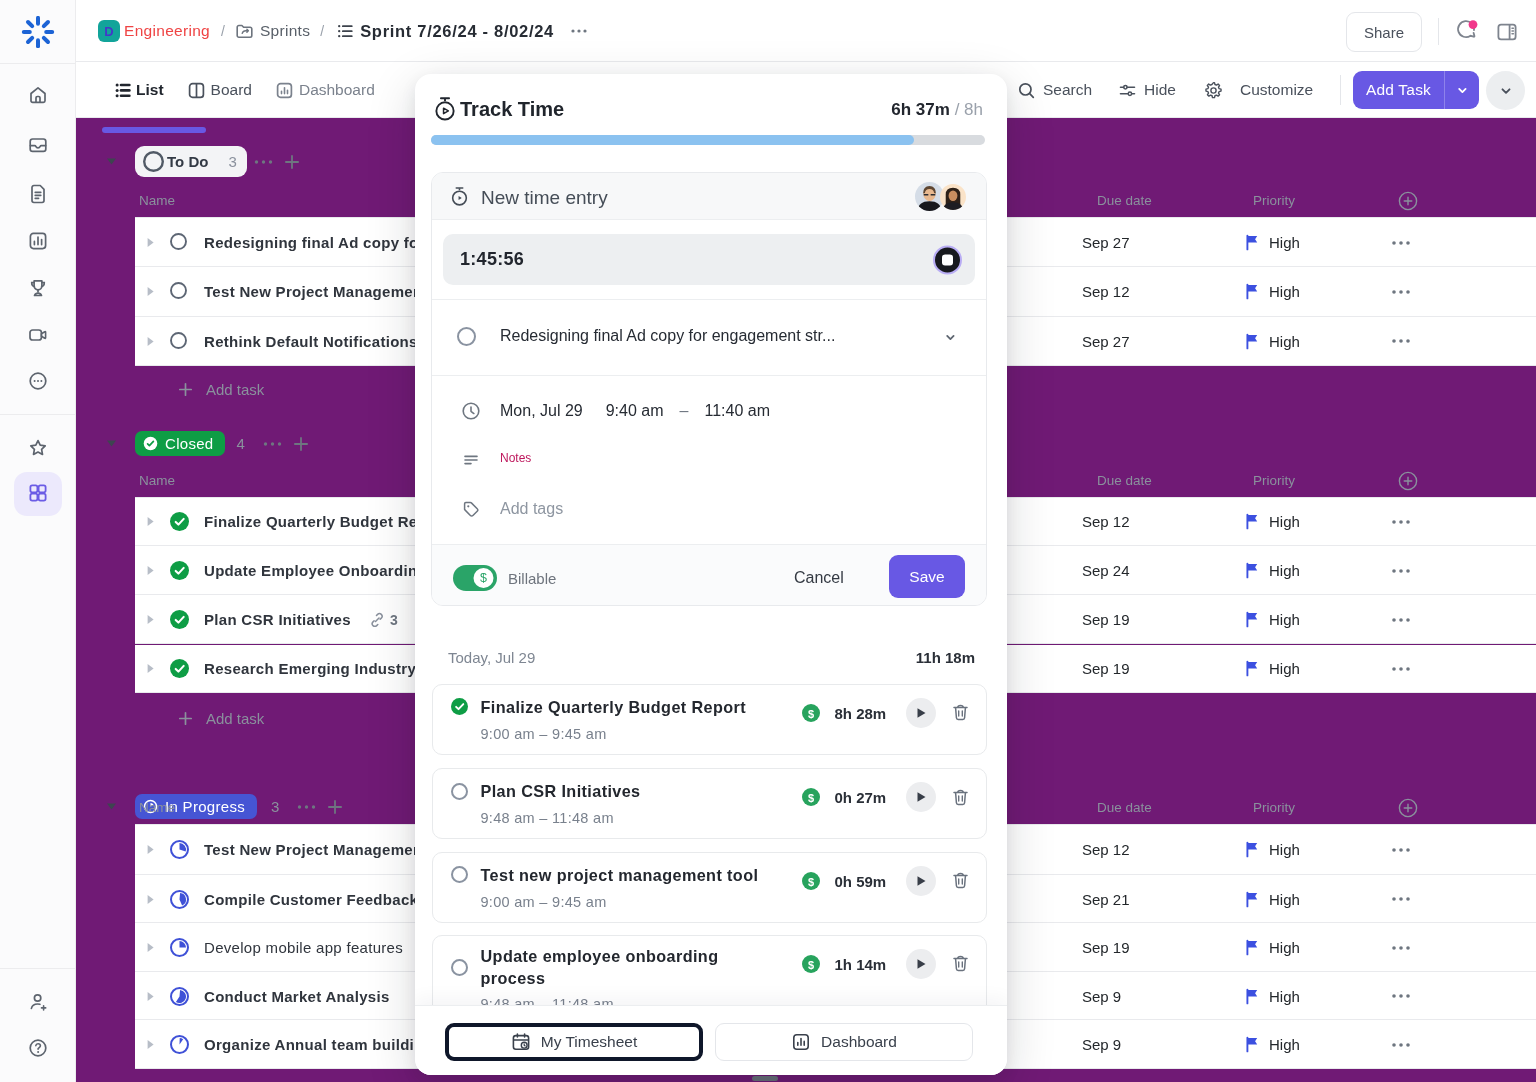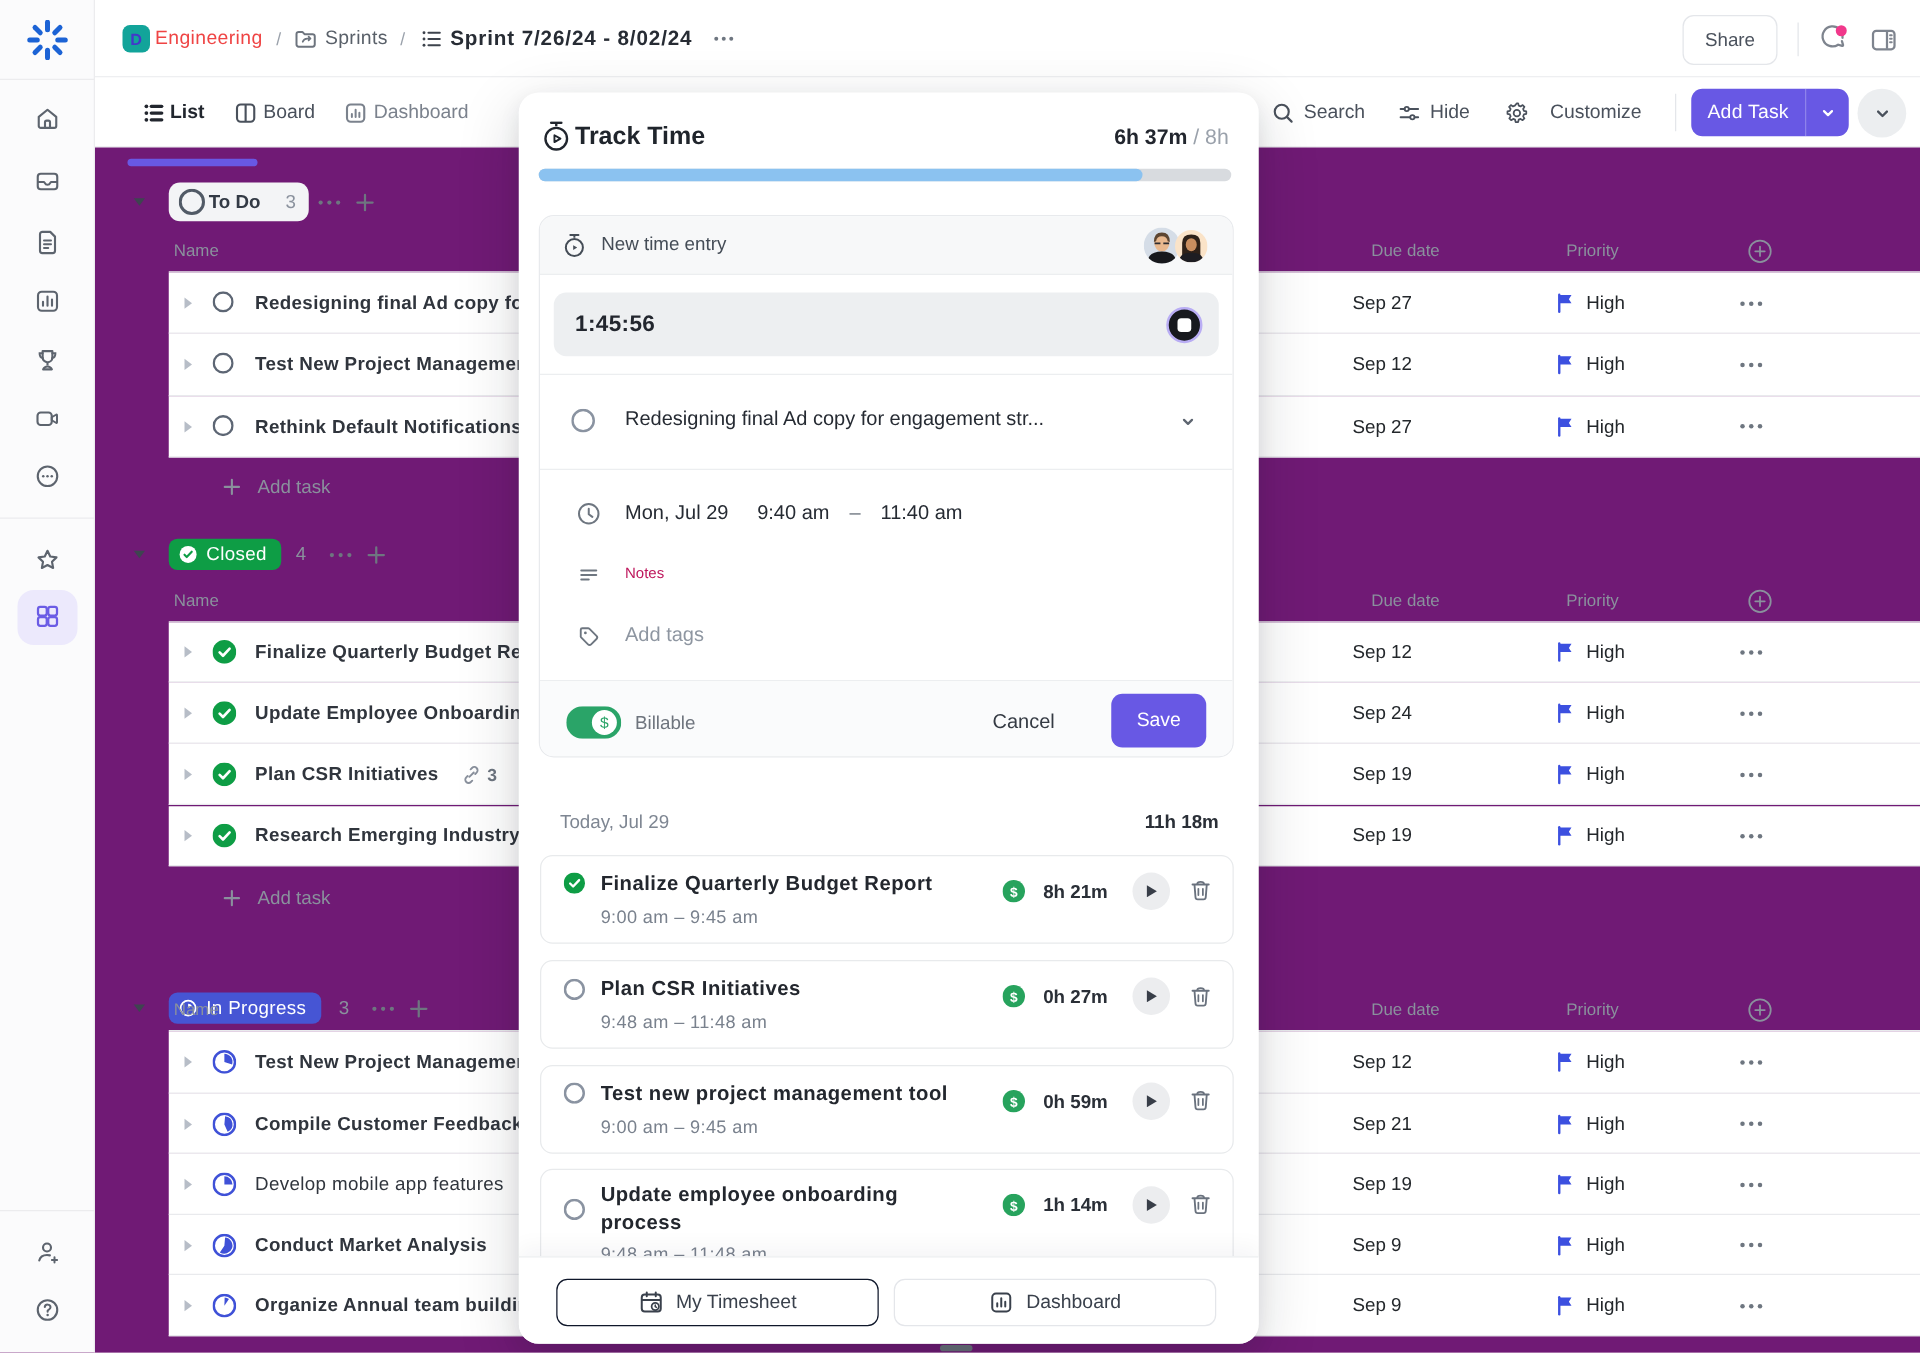--- a/index.html
+++ b/index.html
@@ -708,21 +708,21 @@
     <div class="abs" style="left:16px;top:98px;width:556px;height:434px;border:1px solid #e8eaed;border-radius:12px;background:#fff;overflow:hidden">
       <div class="abs" style="left:0;top:0;right:0;height:47px;background:#f7f8f9;border-bottom:1px solid #eceef0"></div>
       <div class="abs" style="left:18px;top:14px">
         <svg width="19" height="19" viewBox="0 0 19 19" fill="none">
           <circle cx="9.5" cy="11.02" r="6.84" stroke="#454d57" stroke-width="1.6"></circle>
           <path d="M6.27 0.95 h6.46" stroke="#454d57" stroke-width="1.6" stroke-linecap="round"></path>
           <path d="M9.5 1.33 v1.90" stroke="#454d57" stroke-width="1.6"></path>
           <path d="M8.55 9.12 l3.23 1.90 -3.23 1.90Z" fill="#454d57"></path>
         </svg>
       </div>
-      <div class="abs" style="left:49px;top:14px;font-size:15px;font-weight:500;color:#454d57">New time entry</div>
+      <div class="abs" style="left:49px;top:14px;font-size:19px;font-weight:500;color:#454d57">New time entry</div>
       <div class="abs" style="left:483px;top:9px">
         <svg width="29" height="29" viewBox="0 0 29 29" fill="none">
           <defs>
             <clipPath id="am">
               <circle cx="14.5" cy="14.5" r="14.5"></circle>
             </clipPath>
           </defs>
 <circle cx="14.5" cy="14.5" r="14.5" fill="#d5dde7"></circle>
 <g clip-path="url(#am)">
 <ellipse cx="14.5" cy="12.18" rx="6.09" ry="6.96" fill="#e8b88e"></ellipse>
@@ -809,21 +809,21 @@
         </svg>
       </span>
       <span class="abs" style="left:48px;top:11px;font-size:16.2px;font-weight:700;letter-spacing:.4px;color:#23272e;line-height:22px">Finalize Quarterly Budget Report</span>
       <span class="abs" style="left:48px;top:41px;font-size:14.5px;color:#79818d;letter-spacing:.3px">9:00 am – 9:45 am</span>
       <span class="abs" style="left:369px;top:19px">
         <svg width="18" height="18" viewBox="0 0 18 18" fill="none">
           <circle cx="9.0" cy="9.0" r="9.0" fill="#27a35d"></circle>
           <text x="9.0" y="13.5" text-anchor="middle" font-family="Liberation Sans" font-size="11" font-weight="bold" fill="#fff">$</text>
         </svg>
       </span>
-      <span class="abs" style="left:402px;top:20px;font-size:15px;font-weight:700;color:#2a2f37">8h 21m</span>
+      <span class="abs" style="left:402px;top:20px;font-size:15px;font-weight:700;color:#2a2f37">8h 28m</span>
       <span class="abs" style="left:473px;top:13px"><span style="display:inline-flex;width:30px;height:30px;border-radius:50%;background:#ecedef;align-items:center;justify-content:center">
           <svg width="10" height="12" viewBox="0 0 10 12" fill="none">
             <path d="M1.5 1.2v9.6L9.5 6Z" fill="#383e48"></path>
           </svg>
         </span></span>
       <span class="abs" style="left:518px;top:18.5px">
         <svg width="19" height="19" viewBox="0 0 19 19" fill="none">
           <path d="M3 4.6h13" stroke="#6a727e" stroke-width="1.5" stroke-linecap="round"></path>
           <path d="M6.8 4.4c0-1.1.9-1.9 2.7-1.9s2.7.8 2.7 1.9" stroke="#6a727e" stroke-width="1.5"></path>
           <path d="M4.6 4.8l.8 10a1.8 1.8 0 0 0 1.8 1.7h4.6a1.8 1.8 0 0 0 1.8-1.7l.8-10" stroke="#6a727e" stroke-width="1.5"></path>
@@ -912,21 +912,21 @@
       <span class="abs" style="left:518px;top:18.5px">
         <svg width="19" height="19" viewBox="0 0 19 19" fill="none">
           <path d="M3 4.6h13" stroke="#6a727e" stroke-width="1.5" stroke-linecap="round"></path>
           <path d="M6.8 4.4c0-1.1.9-1.9 2.7-1.9s2.7.8 2.7 1.9" stroke="#6a727e" stroke-width="1.5"></path>
           <path d="M4.6 4.8l.8 10a1.8 1.8 0 0 0 1.8 1.7h4.6a1.8 1.8 0 0 0 1.8-1.7l.8-10" stroke="#6a727e" stroke-width="1.5"></path>
           <path d="M7.7 8v5M11.3 8v5" stroke="#6a727e" stroke-width="1.4" stroke-linecap="round"></path>
         </svg>
       </span>
     </div>
     <div class="abs" style="left:0;bottom:0;right:0;height:70px;background:#fff;border-top:1px solid #eceef0;box-shadow:0 -8px 16px rgba(30,34,40,.04)">
-      <span class="abs flex" style="left:30px;top:17px;width:258px;height:38px;border:1px solid #0f172a;border-radius:9px;justify-content:center;gap:10px">
+      <span class="abs flex" style="left:30px;top:17px;width:258px;height:38px;border:4px solid #0f172a;border-radius:9px;justify-content:center;gap:10px">
         <svg width="20" height="20" viewBox="0 0 20 20" fill="none">
           <rect x="2.4" y="3.6" width="15.2" height="13.6" rx="2.4" stroke="#3a414c" stroke-width="1.6"></rect>
           <path d="M6.4 2v3M13.6 2v3M2.8 8h14" stroke="#3a414c" stroke-width="1.6" stroke-linecap="round"></path>
           <circle cx="13.2" cy="13.2" r="2.9" stroke="#3a414c" stroke-width="1.4" fill="#fff"></circle>
           <path d="M13.2 11.9v1.4l1 .6" stroke="#3a414c" stroke-width="1.2" stroke-linecap="round"></path>
         </svg>
         <span style="font-size:15.5px;font-weight:500;color:#3a414c">My Timesheet</span>
       </span>
       <span class="abs flex" style="left:300px;top:17px;width:258px;height:38px;border:1px solid #e4e6ea;border-radius:9px;justify-content:center;gap:10px">
         <svg width="20" height="20" viewBox="0 0 20 20" fill="none">

